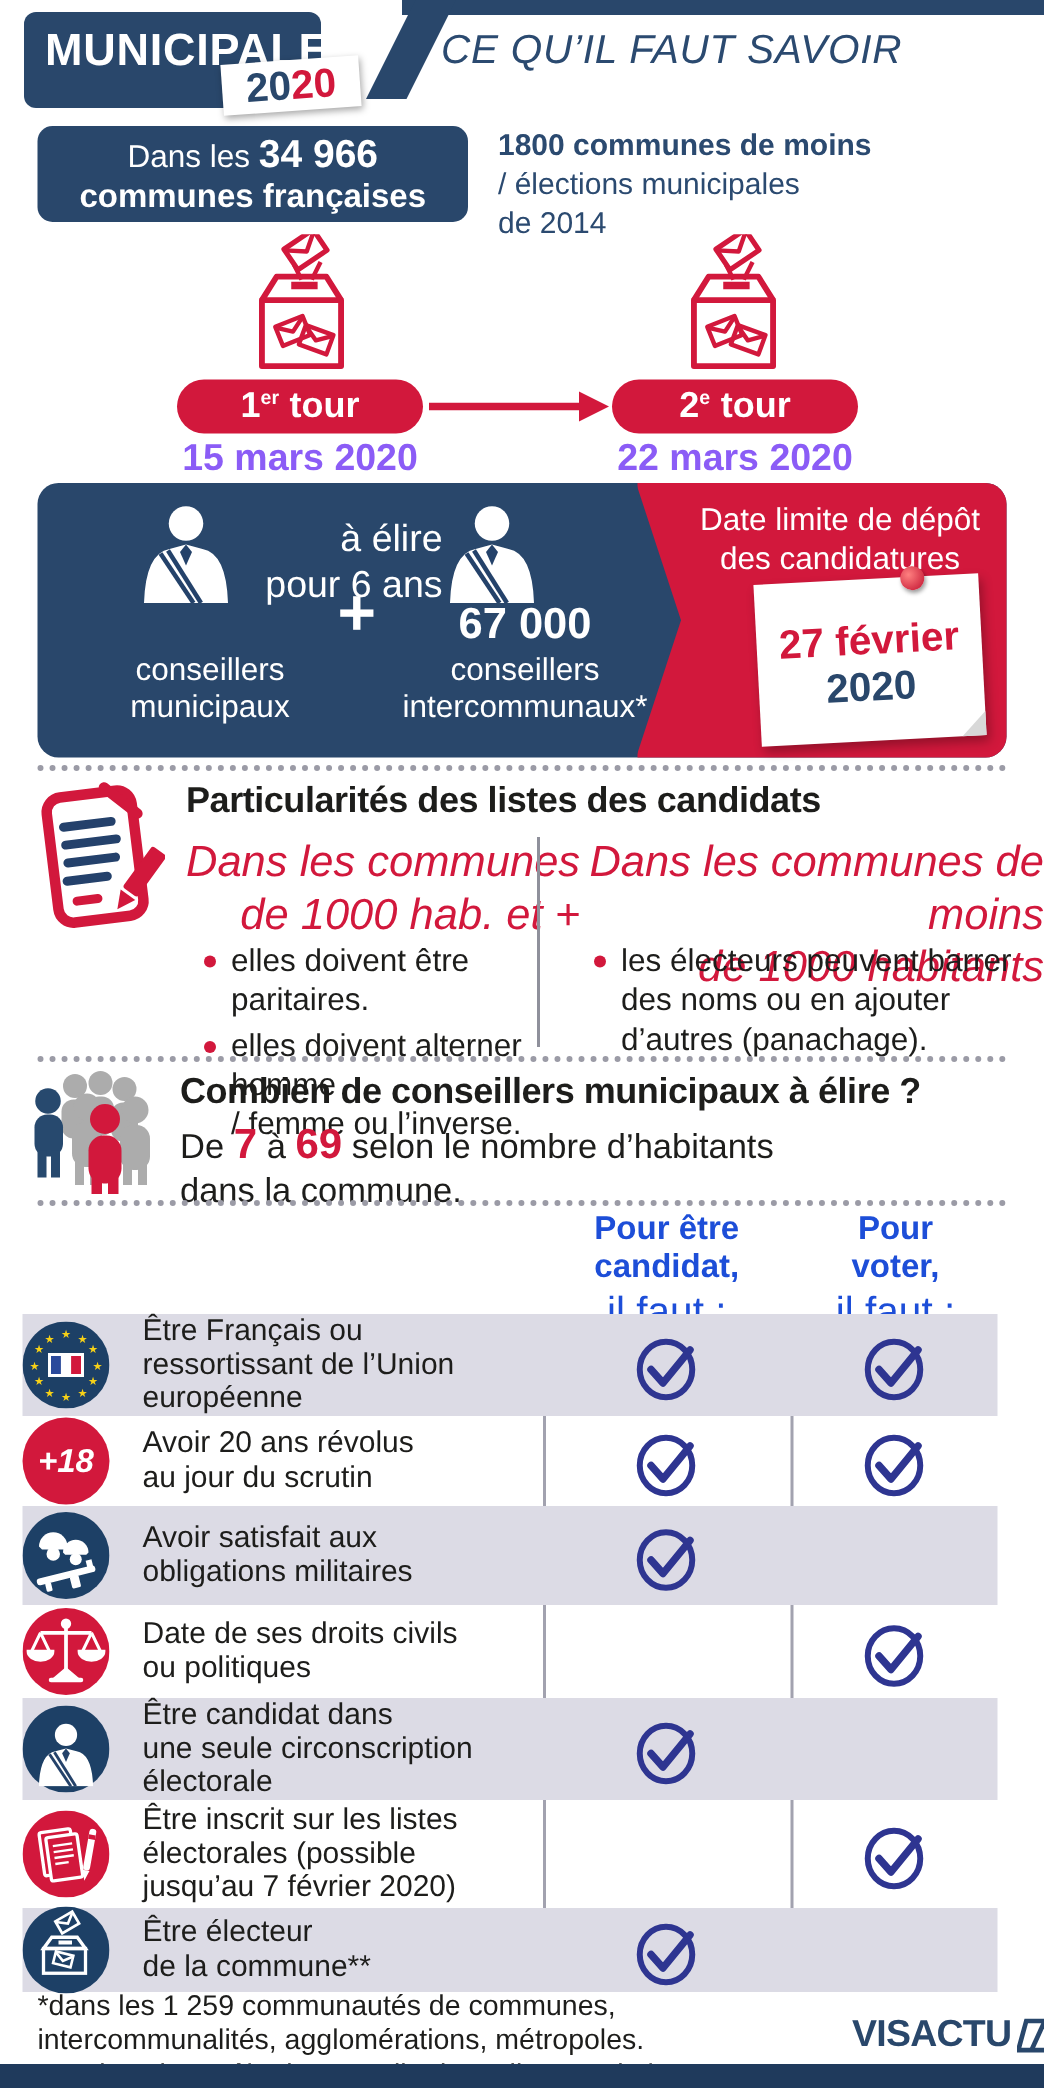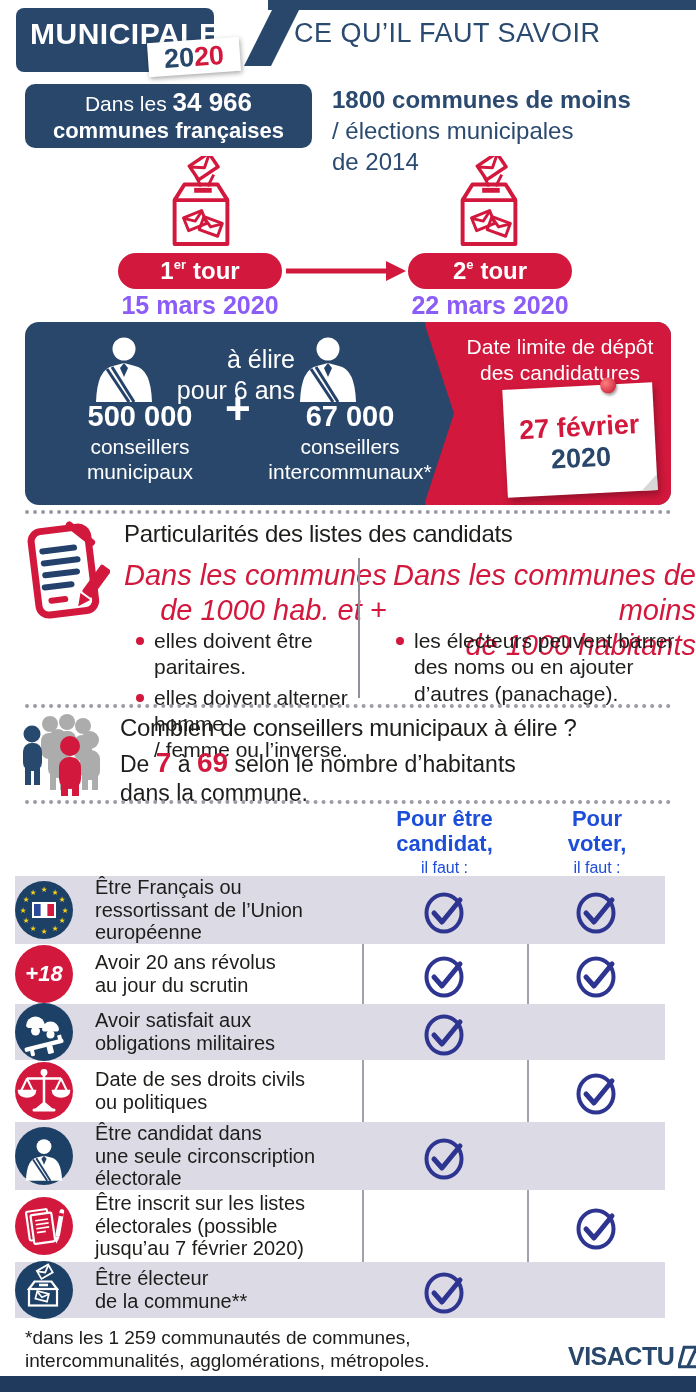--- a/index.html
+++ b/index.html
@@ -11,29 +11,29 @@
   
   .top-bar{left:268px;top:0;width:428px;height:10px;background:#29476b;}
   .logo-block{left:16px;top:8px;width:198px;height:64px;background:#29476b;border-radius:8px;}
   .logo-slash{left:244px;top:0;width:60px;height:66px;background:#29476b;
               clip-path:polygon(55% 0,100% 0,45% 100%,0% 100%);}
   .logo-title{left:30px;top:17px;color:#fff;font-size:30px;font-weight:bold;letter-spacing:.5px;}
   .year-card{left:148px;top:40px;width:92px;height:34px;background:#fff;transform:rotate(-4deg);
              box-shadow:1px 2px 5px rgba(0,0,0,.35);display:flex;align-items:center;justify-content:center;
              font-size:27px;font-weight:bold;}
   .year-card .y1{color:#29476b;} .year-card .y2{color:#d2183c;}
-  .header-title{left:294px;top:18px;font-size:27px;color:#2b4a70;letter-spacing:.5px;}
+  .header-title{left:294px;top:18px;font-size:27px;color:#2b4a70;letter-spacing:.5px;font-style:italic;}
 
   
   .intro-box{left:25px;top:84px;width:287px;height:64px;background:#29476b;border-radius:10px;
              color:#fff;display:flex;flex-direction:column;align-items:center;justify-content:center;line-height:1.15;}
   .intro-box .l1{font-size:21px;}
   .intro-box .num{font-size:26px;font-weight:bold;}
   .intro-box .l2{font-size:22px;font-weight:bold;}
-  .intro-note{left:332px;top:84px;font-size:24px;color:#2b4a70;line-height:1.3;}
+  .intro-note{left:332px;top:84px;font-size:20px;color:#2b4a70;line-height:1.3;}
   .intro-note .b{font-weight:bold;}
 
   
   .pill{width:164px;height:36px;background:#d2183c;border-radius:18px;color:#fff;
         display:flex;align-items:center;justify-content:center;font-weight:bold;font-size:24px;}
   .pill .sup{font-size:13px;vertical-align:top;position:relative;top:-7px;}
   .pill .word{margin-left:7px;}
   .tour-date{width:200px;text-align:center;color:#8b5cf6;font-weight:bold;font-size:25px;}
 
   
@@ -53,36 +53,36 @@
   .note .d{margin-top:26px;font-size:27px;font-weight:bold;color:#d2183c;}
   .note .y{font-size:27px;font-weight:bold;color:#29476b;}
   .note-fold{position:absolute;right:0;bottom:0;width:0;height:0;
              border-left:16px solid transparent;border-bottom:16px solid #d8d8d8;}
   .pin{position:absolute;top:-7px;left:98px;width:16px;height:16px;border-radius:50%;
        background:radial-gradient(circle at 35% 35%,#ff8080,#c00f2e);box-shadow:1px 2px 3px rgba(0,0,0,.4);}
 
   .dotsep{left:25px;width:646px;height:0;border-top:4px dotted #9b9ba6;}
 
   
-  .sec-title{font-size:24px;font-weight:normal;color:#1d1d1b;letter-spacing:-.3px;}
+  .sec-title{font-size:24px;font-weight:bold;color:#1d1d1b;letter-spacing:-.3px;}
   .red-head{color:#d2183c;font-weight:normal;font-style:italic;font-size:29px;line-height:1.2;text-align:right;}
   ul.blist{list-style:none;margin:12px;padding:0;font-size:21px;line-height:1.25;}
   ul.blist li{position:relative;padding-left:18px;margin-bottom:4px;}
   ul.blist li::before{content:"";position:absolute;left:0;top:9px;width:8px;height:8px;
                       border-radius:50%;background:#d2183c;}
   .vline{width:2px;background:#8f909b;}
 
   
   .combien-l1{font-size:23px;line-height:30px;}
   .combien-l1 .rn{color:#d2183c;font-weight:bold;font-size:28px;}
 
   
   .thead{text-align:center;color:#1d4ed8;}
   .thead .h{font-weight:bold;font-size:22px;line-height:1.15;}
-  .thead .s{font-size:16px;margin-top:2px;}
+  .thead .s{font-size:27px;margin-top:2px;}
   .tbl{left:15px;top:876px;width:650px;}
   .trow{position:relative;display:flex;align-items:center;}
   .trow.lav{background:#dcdbe5;}
   .ricon{flex:0 0 58px;width:58px;height:58px;margin-left:0;}
   .rtext{margin-left:22px;width:250px;font-size:20px;line-height:1.13;}
   .badge18{width:58px;height:58px;border-radius:50%;background:#d2183c;display:flex;
            align-items:center;justify-content:center;color:#fff;font-weight:bold;
            font-style:italic;font-size:22px;}
   .chk{position:absolute;top:50%;transform:translateY(-50%);width:46px;height:50px;}
   .chk.c1{left:406px;} .chk.c2{left:558px;}
@@ -192,21 +192,20 @@
       </div>
     </div>
     <svg class="abs" style="left:68px;top:14px" width="62" height="66" viewBox="0 0 62 66">
         <use href="#person-sash"></use>
       </svg>
     <svg class="abs" style="left:272px;top:14px" width="62" height="66" viewBox="0 0 62 66">
         <use href="#person-sash"></use>
       </svg>
     <div class="abs elect preline">à élire
 pour 6 ans</div>
-    <div class="abs bignum" style="left:20px;top:78px;width:190px">500 000</div>
     <div class="abs plus" style="left:200px;top:62px">+</div>
     <div class="abs bignum" style="left:230px;top:78px;width:190px">67 000</div>
     <div class="abs biglbl preline" style="left:20px;top:112px;width:190px">conseillers
 municipaux</div>
     <div class="abs biglbl preline" style="left:210px;top:112px;width:230px">conseillers
 intercommunaux*</div>
   </div>
 
   <div class="abs dotsep" style="top:510px"></div>
 
@@ -333,21 +332,21 @@
       <div class="rtext preline">Avoir 20 ans révolus
 au jour du scrutin</div>
       <svg class="chk c1">
           <use href="#checkmark"></use>
         </svg>
       <svg class="chk c2">
           <use href="#checkmark"></use>
         </svg>
     </div>
 
-    <div class="trow lav" style="height:56px">
+    <div class="trow lav" style="height:66px">
       <svg class="ricon" viewBox="0 0 58 58">
         <circle cx="29" cy="29" r="29" fill="#1d4066"></circle>
         <path d="M11 23 a9.5 9.5 0 0 1 19 0 l-2 2 h-15 z" fill="#fff"></path>
         <circle cx="20.5" cy="28" r="4.5" fill="#fff"></circle>
         <path d="M27 27 a8.5 8.5 0 0 1 17 0 l-1.5 1.5 h-14 z" fill="#fff"></path>
         <circle cx="35.5" cy="31.5" r="4" fill="#fff"></circle>
         <g transform="rotate(-14 29 42)" fill="#fff">
           <rect x="9" y="40" width="40" height="4.5" rx="2"></rect>
           <rect x="31" y="44" width="6" height="8" rx="1"></rect>
           <rect x="14" y="44" width="4" height="6" rx="1"></rect>

